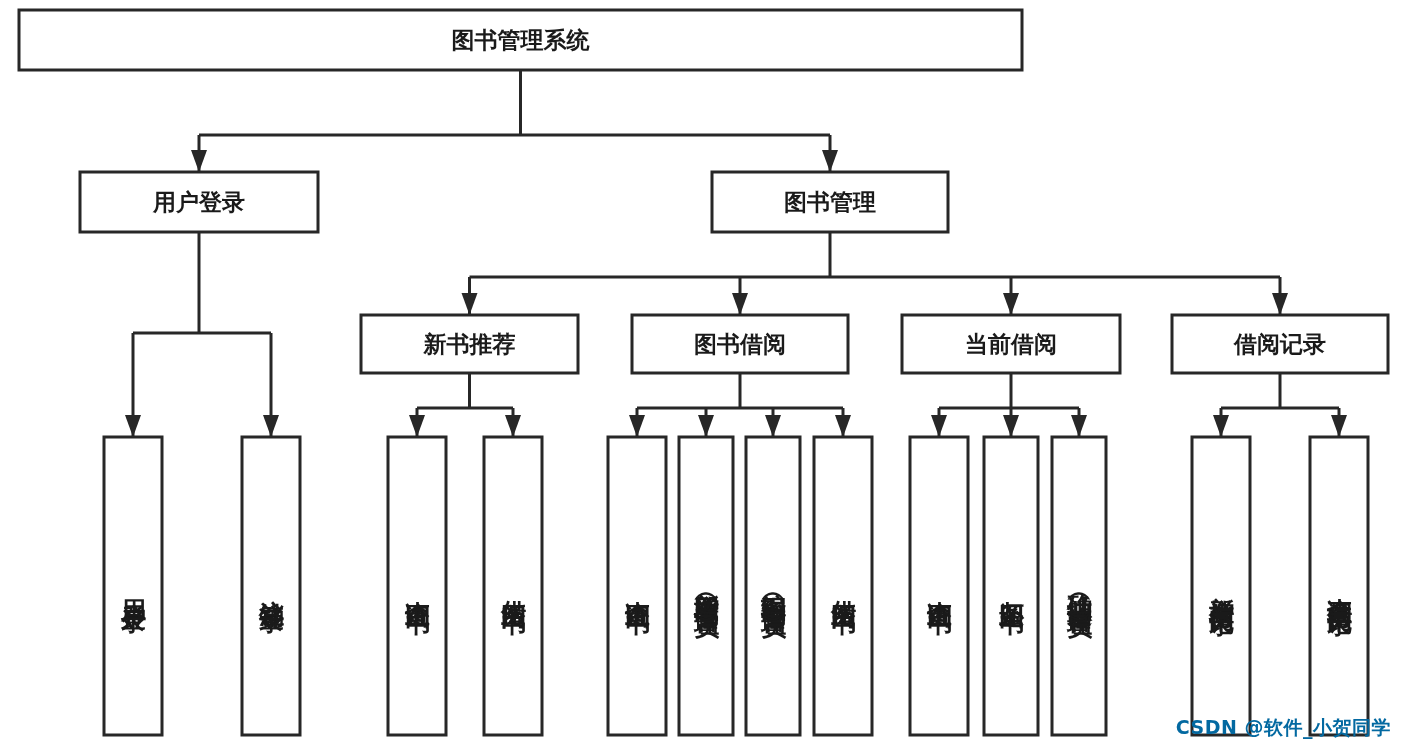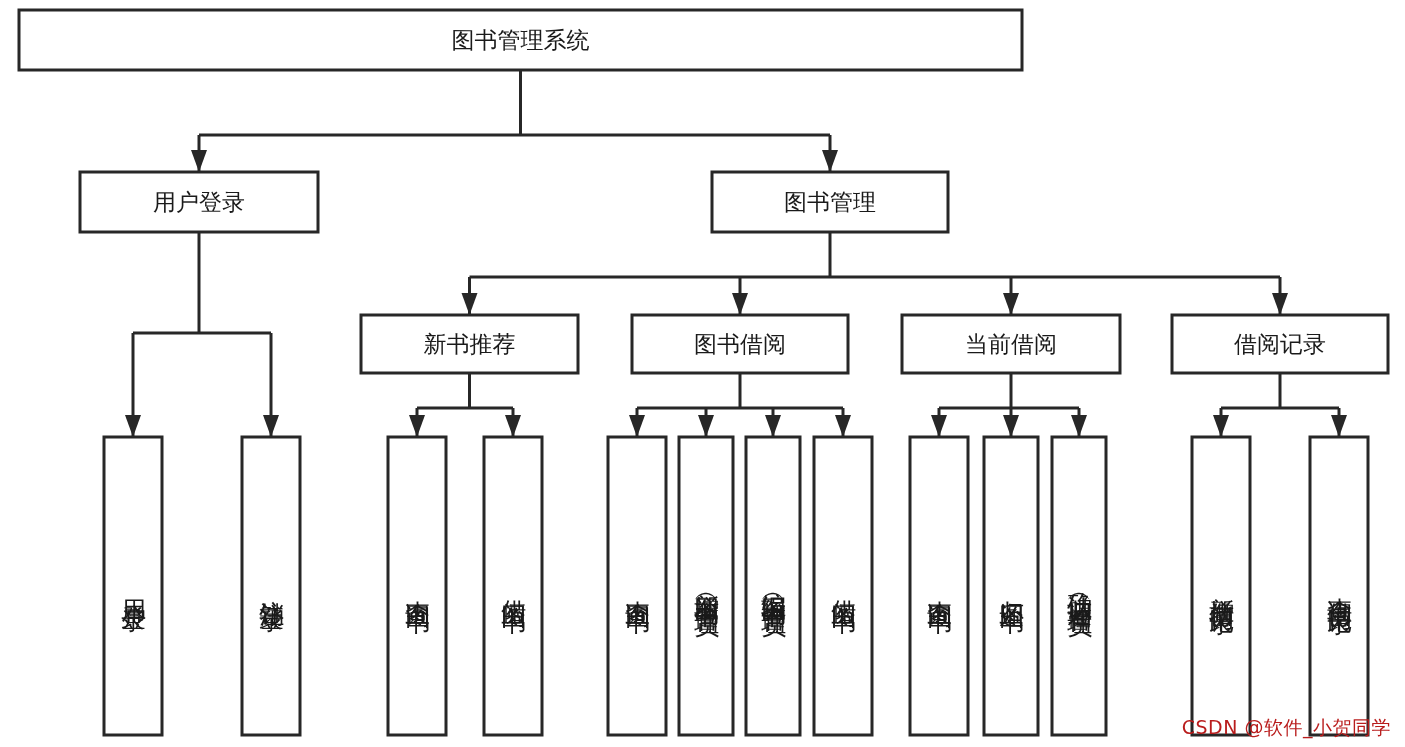--- a/index.html
+++ b/index.html
@@ -9,20 +9,21 @@
   }
   body {
     font-family: "DejaVu Sans", "Liberation Sans", sans-serif;
   }
   #stage {
     position: relative;
     width: 1405px;
     height: 747px;
     background: #ffffff;
     overflow: hidden;
+    font-weight: bold;
   }
   svg#diagram {
     position: absolute;
     left: 0;
     top: 0;
     width: 1405px;
     height: 747px;
     display: block;
   }
   .node-rect {
@@ -61,21 +62,21 @@
     color: #1a1a1a;
     white-space: nowrap;
     pointer-events: none;
   }
   .watermark {
     position: absolute;
     right: 14px;
     bottom: 6px;
     font-family: "DejaVu Sans", "Liberation Sans", sans-serif;
     font-size: 19px;
-    color: #b91c1c;
+    color: #0369a1;
     white-space: nowrap;
     letter-spacing: 0.5px;
   }
 </style>
 </head>
 <body>
 
 <div id="stage">
 
   <svg id="diagram" viewBox="0 0 1405 747">

